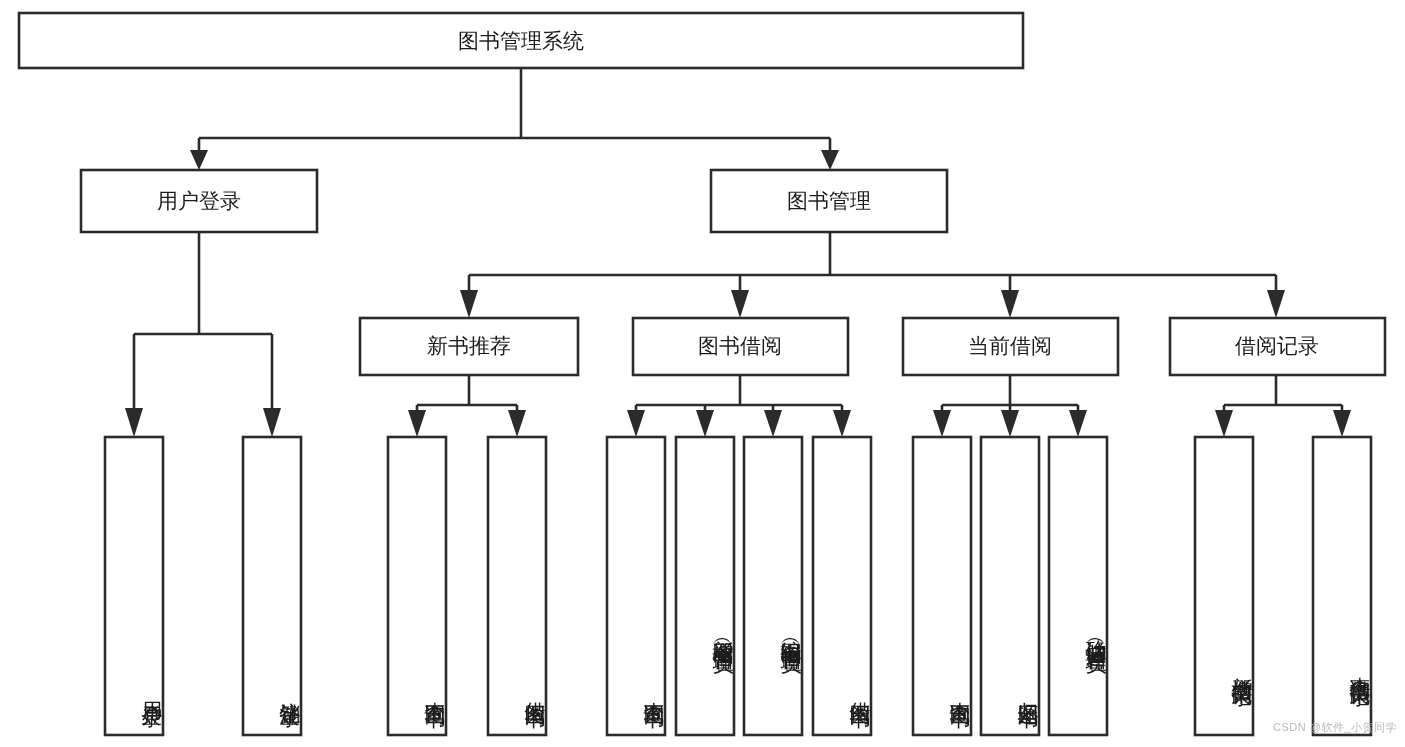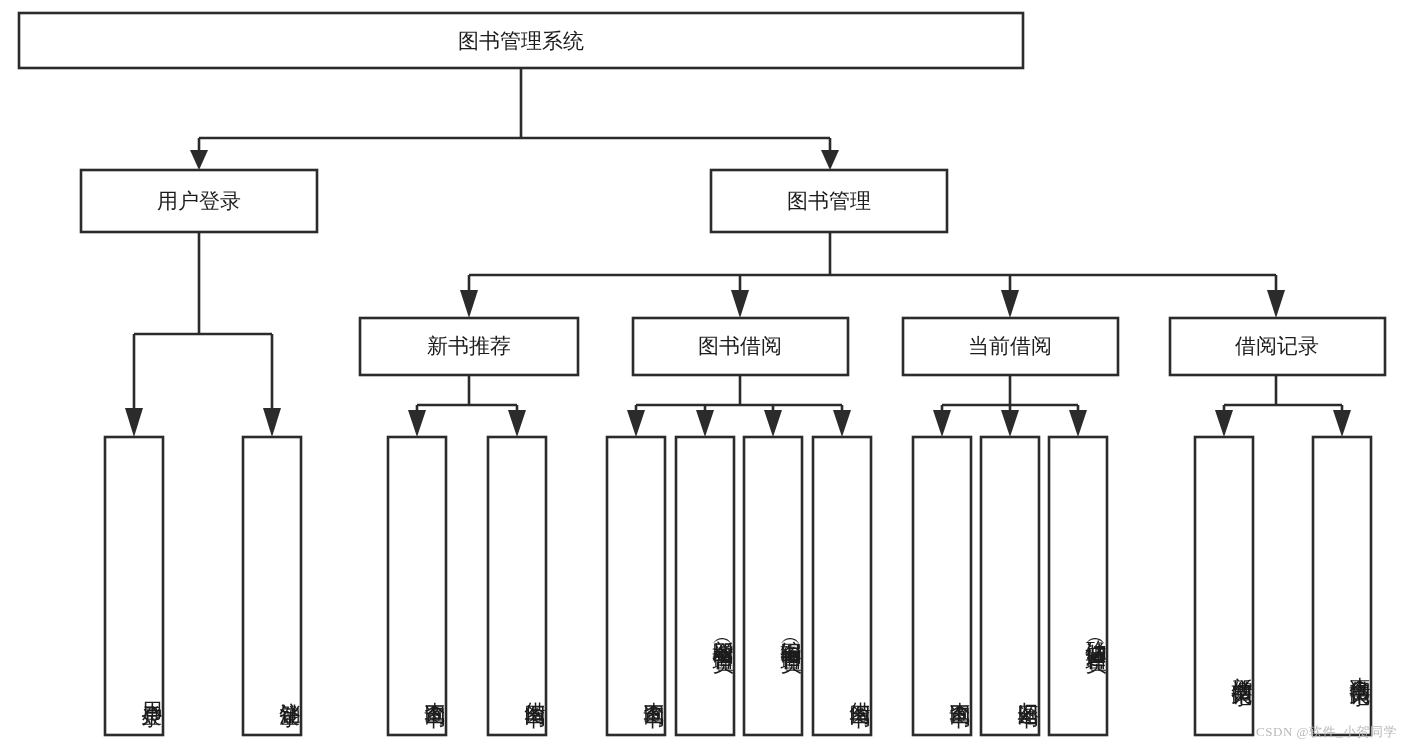--- a/index.html
+++ b/index.html
@@ -62,23 +62,23 @@
     letter-spacing: 2px;
     display: flex;
     align-items: flex-start;
     justify-content: center;
     text-align: center;
     pointer-events: none;
   }
   .watermark {
     position: absolute;
     right: 8px;
-    bottom: 6px;
-    font-family: Liberation Serif, serif;
-    font-size: 13px;
+    bottom: 12px;
+    font-family: Liberation Sans, sans-serif;
+    font-size: 11px;
     color: #b9b9b9;
     letter-spacing: 0.5px;
     white-space: nowrap;
   }
 </style>
 </head>
 <body>
 
 <div id="diagram-root">
 

